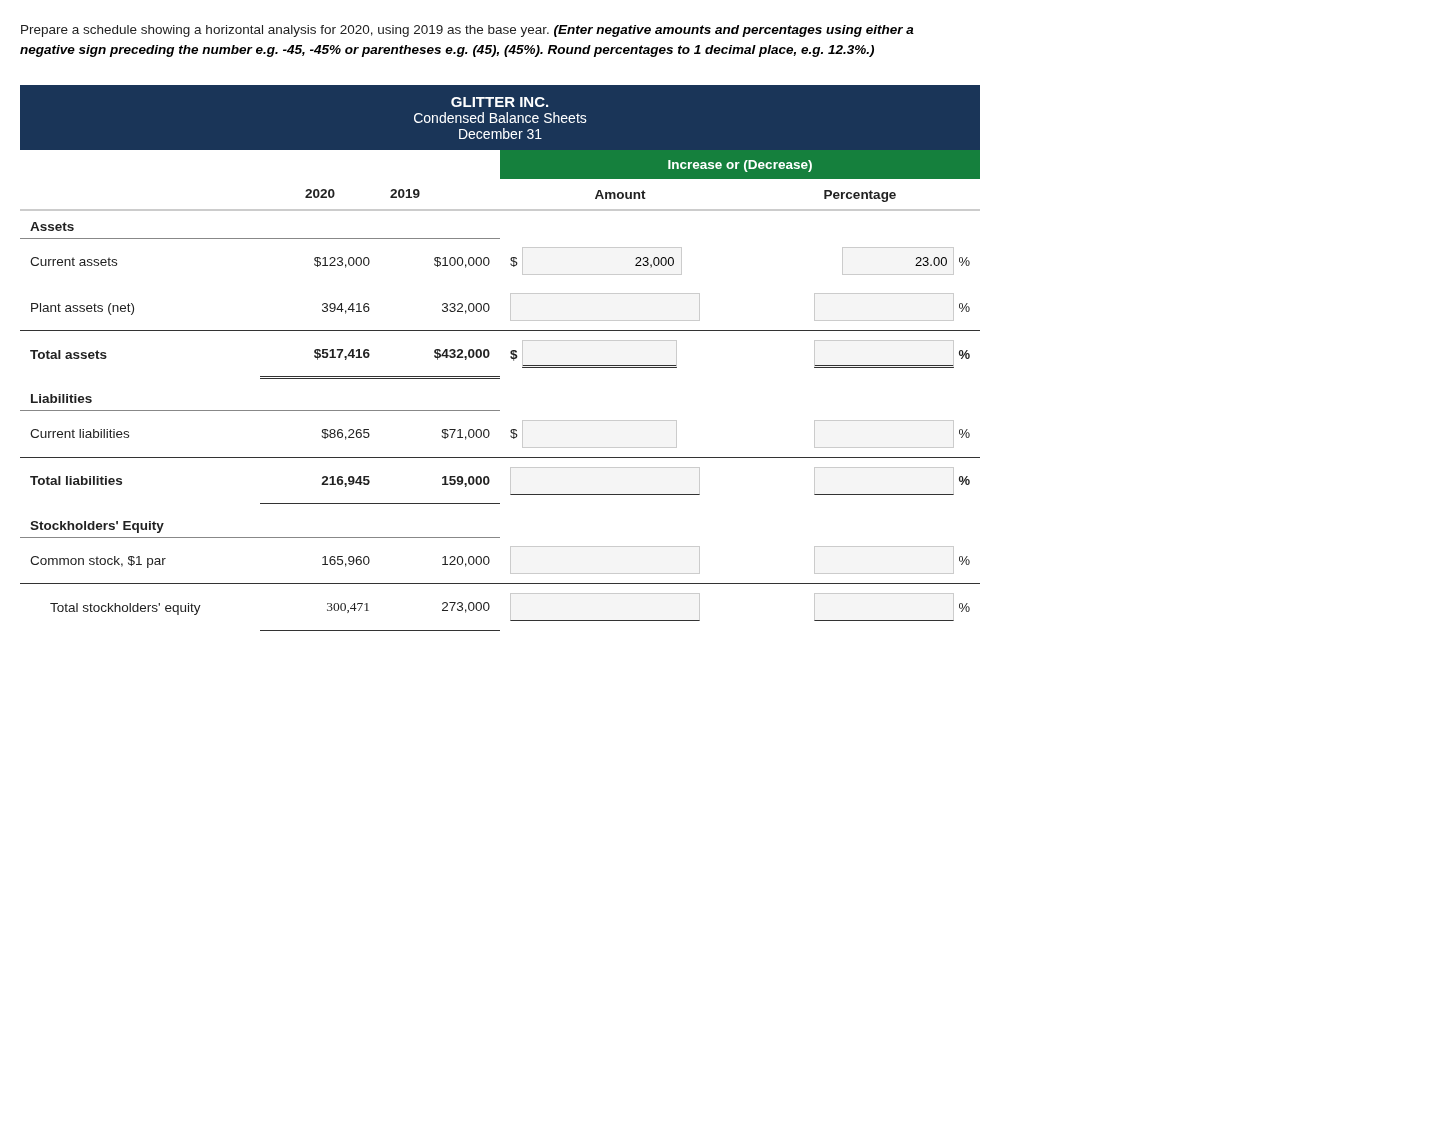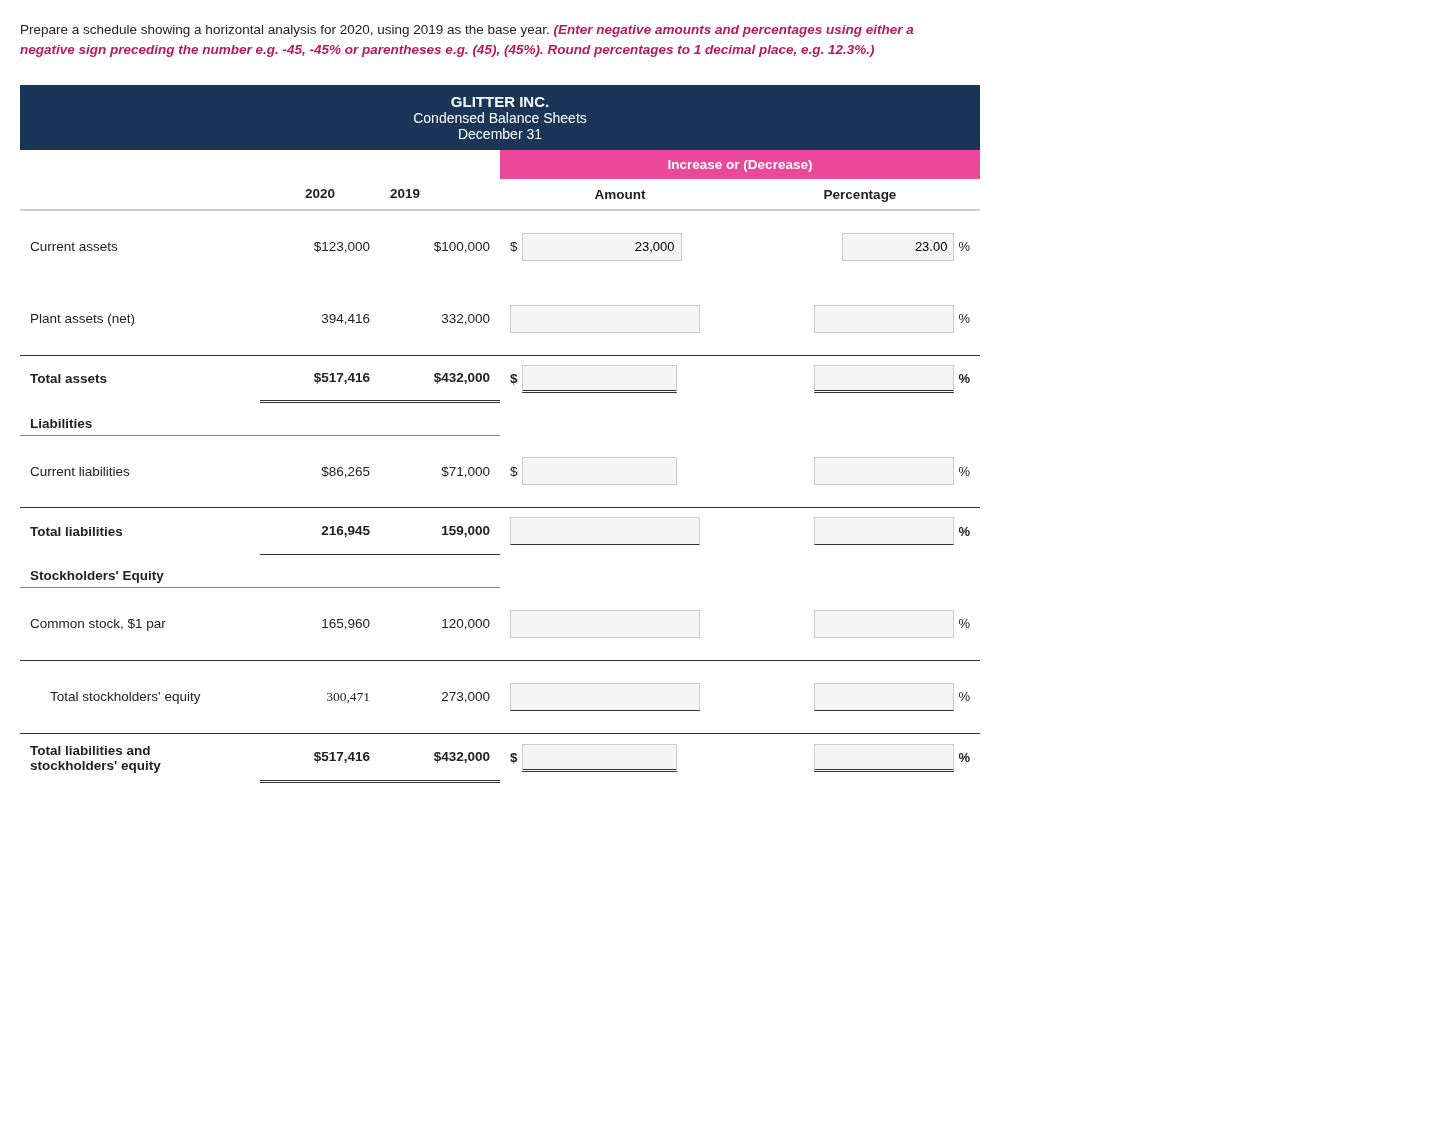--- a/index.html
+++ b/index.html
@@ -10,21 +10,21 @@
       padding: 20px;
       color: #222;
     }
     .instructions {
       font-size: 13.5px;
       line-height: 1.5;
       margin-bottom: 24px;
       max-width: 900px;
     }
     .instructions .bold-red {
-      color: #be185d;
+      color: #000000;
       font-weight: bold;
       font-style: italic;
     }
     .table-wrapper {
       width: 100%;
       max-width: 960px;
       border-collapse: collapse;
     }
     table {
       width: 100%;
@@ -50,21 +50,21 @@
       border-bottom: 2px solid #ccc;
       text-align: center;
       background: #fff;
       font-size: 13.5px;
     }
     .col-headers td:first-child {
       text-align: left;
     }
     
     .data-row td {
-      padding: 22px 10px;
+      padding: 9px 10px;
       vertical-align: middle;
       font-size: 13.5px;
     }
     .data-row td:first-child {
       text-align: left;
     }
     .data-row td.num {
       text-align: right;
     }
     .section-label {
@@ -103,21 +103,21 @@
     .pct-sign {
       font-size: 13px;
       color: #222;
     }
     .input-with-dollar {
       display: flex;
       align-items: center;
     }
     
     .inc-dec-header {
-      background-color: #ec4899;
+      background-color: #15803d;
       color: #fff;
       font-weight: bold;
       text-align: center;
       border-bottom: 1px solid #fff;
       padding: 7px 10px;
       font-size: 13.5px;
     }
     
     .col-label { width: 220px; }
     .col-2020  { width: 110px; text-align: right; }
@@ -155,20 +155,27 @@
     <tr class="col-headers">
       <td class="col-label"></td>
       <td class="col-2020" style="text-align:center;">2020</td>
       <td class="col-2019" style="text-align:left;">2019</td>
       <td class="col-amount">Amount</td>
       <td class="col-pct">Percentage</td>
     </tr>
   </thead>
   <tbody>
 
+    <tr>
+      <td class="section-label">Assets</td>
+      <td style="border-bottom:1px solid #888;"></td>
+      <td style="border-bottom:1px solid #888;"></td>
+      <td></td>
+      <td></td>
+    </tr>
 
     <tr class="data-row">
       <td class="col-label">Current assets</td>
       <td class="col-2020 num">$123,000</td>
       <td class="col-2019 num">$100,000</td>
       <td>
         <div class="input-with-dollar">
           <span class="dollar-sign">$</span>
           <input type="text" value="23,000" style="width: 160px; margin-left: 4px;">
         </div>
@@ -288,32 +295,15 @@
         <input type="text" value="" style="width: 190px; border-bottom: 1px solid rgb(51, 51, 51);">
       </td>
       <td>
         <div style="display:flex;align-items:center;justify-content:flex-end;gap:4px;">
           <input type="text" class="pct-input" value="" style="width: 140px; text-align: right; border-bottom: 1px solid rgb(51, 51, 51);">
           <span class="pct-sign">%</span>
         </div>
       </td>
     </tr>
 
-    <tr class="total-row pre-total">
-      <td class="col-label" style="font-weight:bold;">Total liabilities and<br>stockholders' equity</td>
-      <td class="col-2020 num double-underline">$517,416</td>
-      <td class="col-2019 num double-underline">$432,000</td>
-      <td>
-        <div class="input-with-dollar">
-          <span class="dollar-sign">$</span>
-          <input type="text" value="" style="width: 155px; border-bottom: 3px double rgb(51, 51, 51); margin-left: 4px;">
-        </div>
-      </td>
-      <td>
-        <div style="display:flex;align-items:center;justify-content:flex-end;gap:4px;">
-          <input type="text" class="pct-input" value="" style="width: 140px; text-align: right; border-bottom: 3px double rgb(51, 51, 51);">
-          <span class="pct-sign">%</span>
-        </div>
-      </td>
-    </tr>
   </tbody>
 </table>
 </div>
 
 </body></html>

